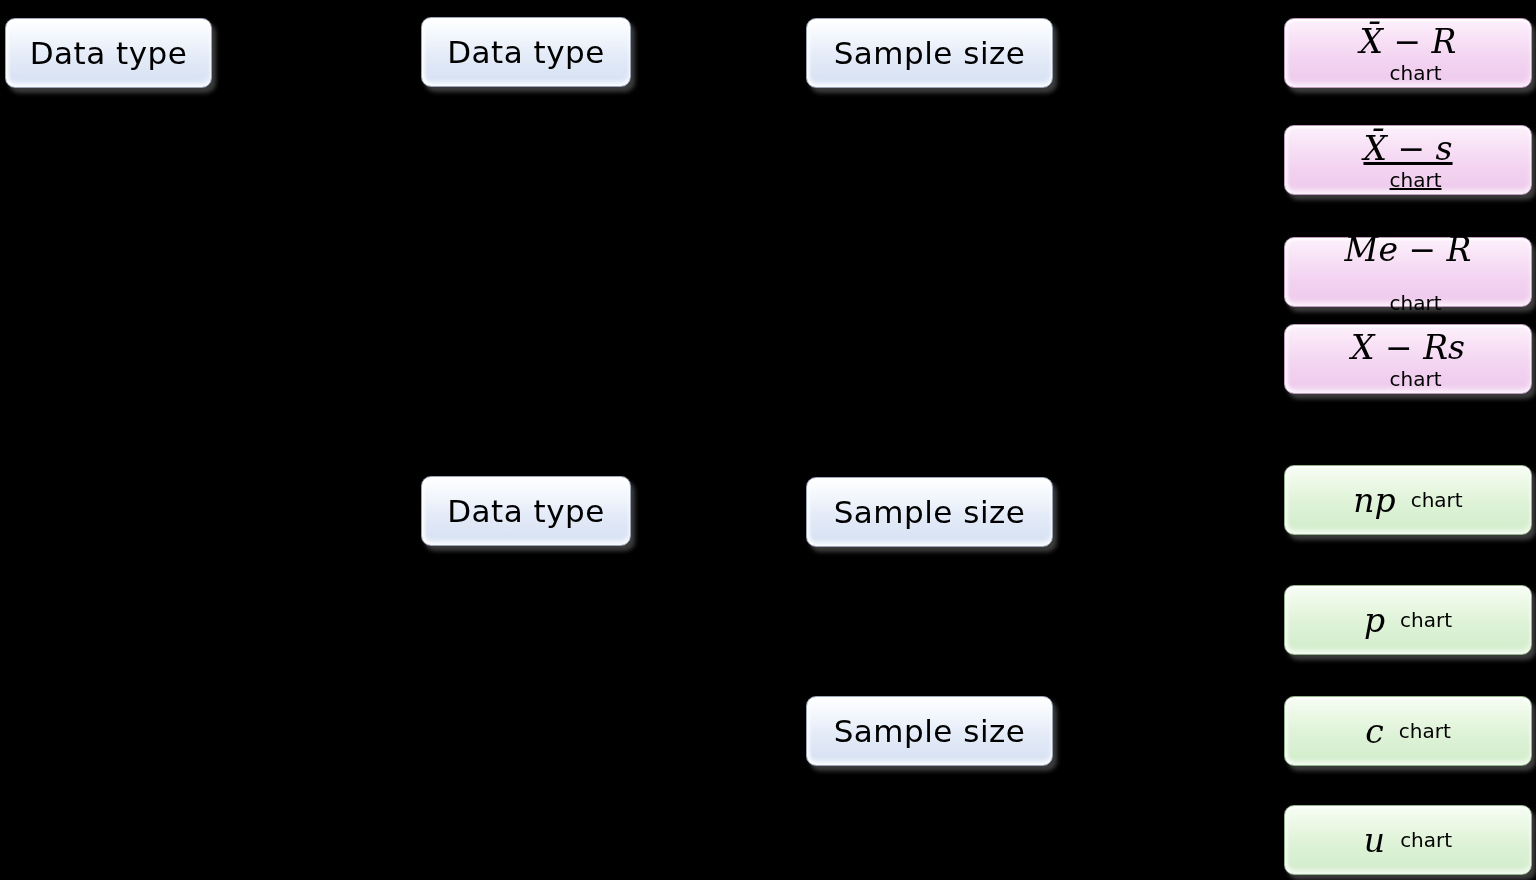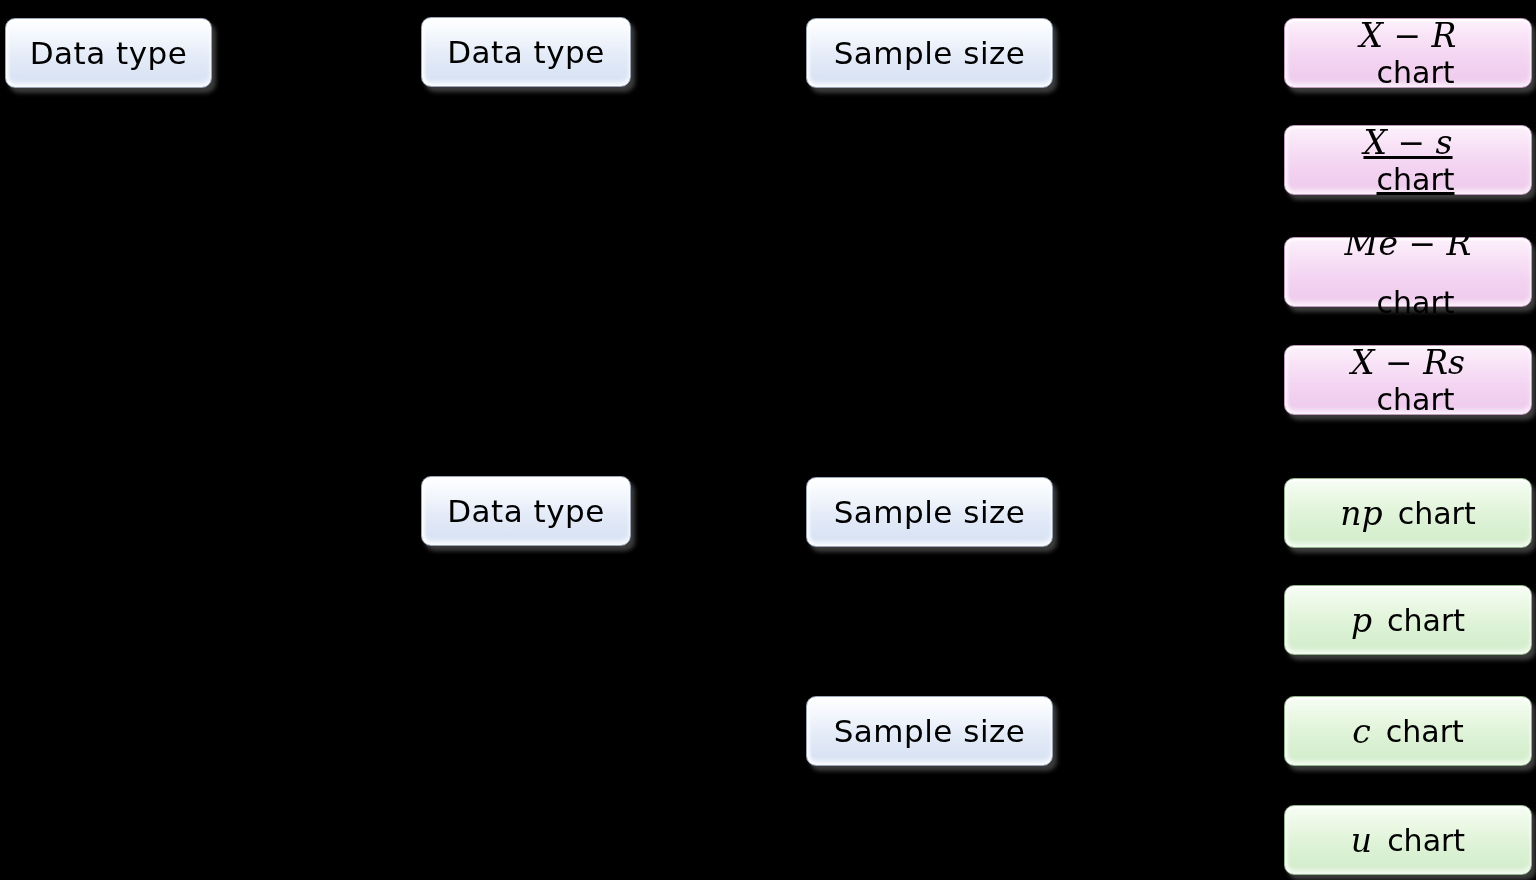--- a/index.html
+++ b/index.html
@@ -56,21 +56,21 @@
     white-space: nowrap;
   }
   .math-symbol {
     font-family: "DejaVu Serif", "Liberation Serif", serif;
     font-style: italic;
     font-size: 33px;
     color: #000000;
     white-space: nowrap;
   }
   .chart-word {
-    font-size: 30px;
+    font-size: 20px;
     color: #000000;
     margin-left: 15px;
     white-space: nowrap;
   }
 </style>
 </head>
 <body>
 
 <div class="canvas">
 
@@ -100,26 +100,26 @@
     <span class="chart-word">chart</span>
   </div>
   <div class="node pink" style="left:1284px; top:125px; width:248px;text-decoration:underline;">
     <span class="math-symbol">X̄ − s</span>
     <span class="chart-word">chart</span>
   </div>
   <div class="node pink" style="left:1284px; top:237px; width:248px;gap:22px;">
     <span class="math-symbol">Me − R</span>
     <span class="chart-word">chart</span>
   </div>
-  <div class="node pink" style="left:1284px; top:345px; width:248px;">
+  <div class="node pink" style="left:1284px; top:324px; width:248px;">
     <span class="math-symbol">X − Rs</span>
     <span class="chart-word">chart</span>
   </div>
 
-  <div class="node green" style="left:1284px; top:478px; width:248px;">
+  <div class="node green" style="left:1284px; top:465px; width:248px;">
     <span class="math-symbol">np</span>
     <span class="chart-word">chart</span>
   </div>
   <div class="node green" style="left:1284px; top:585px; width:248px;">
     <span class="math-symbol">p</span>
     <span class="chart-word">chart</span>
   </div>
   <div class="node green" style="left:1284px; top:696px; width:248px;">
     <span class="math-symbol">c</span>
     <span class="chart-word">chart</span>

